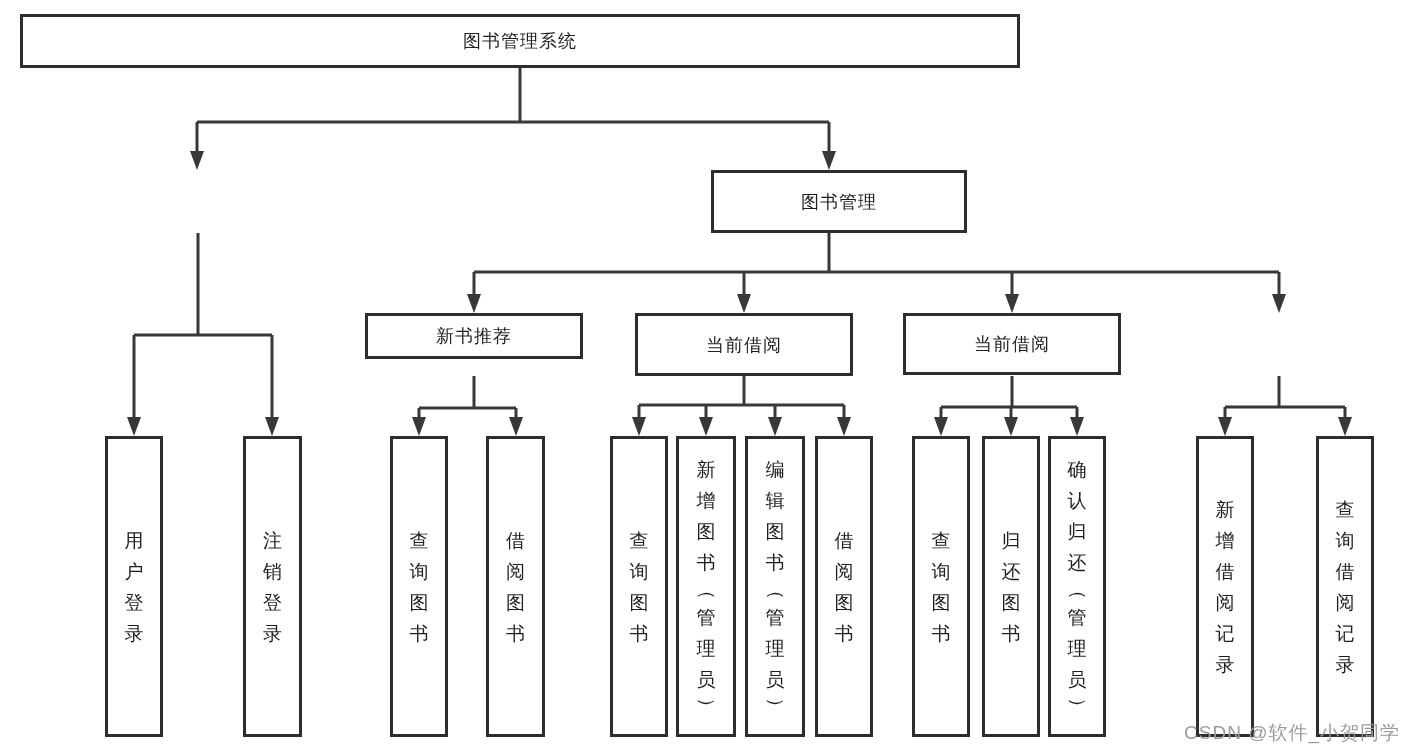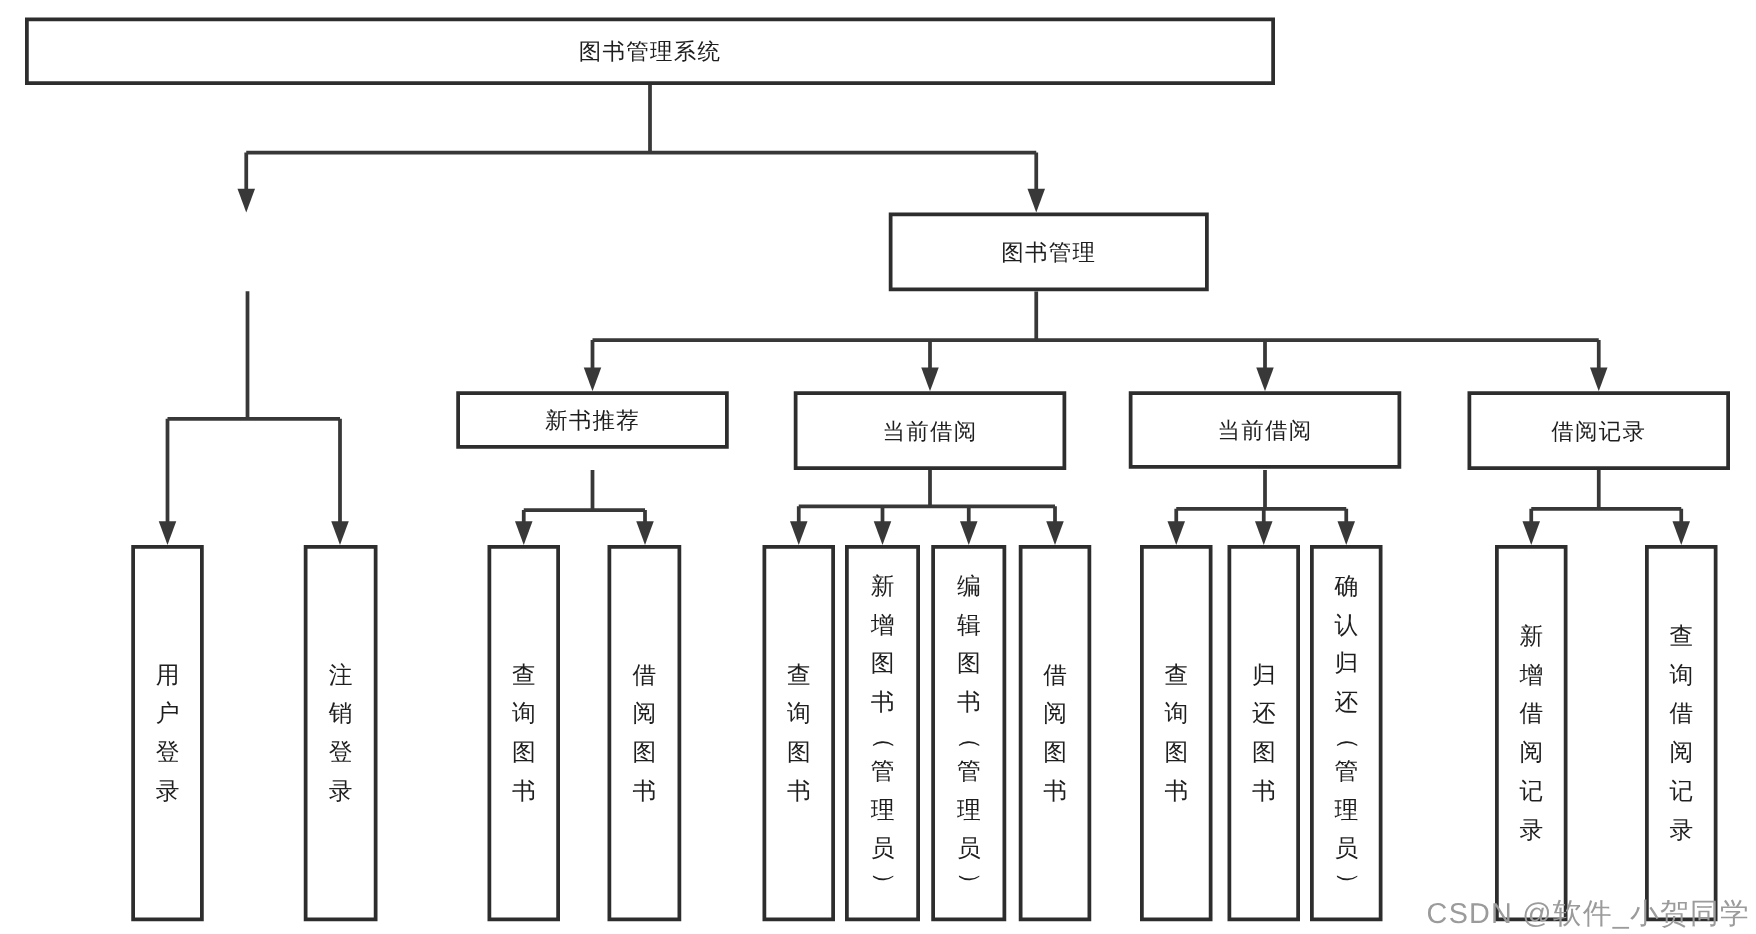--- a/index.html
+++ b/index.html
@@ -17,21 +17,21 @@
     display:flex;flex-direction:column;align-items:center;justify-content:center;
     letter-spacing:0;white-space:normal;
   }
   .leaf .ch{
     display:block;height:31px;line-height:31px;font-size:19px;color:#1e1e1e;text-align:center;
   }
   .leaf .ch.paren{
     transform:rotate(90deg);height:24px;line-height:24px;
   }
   .watermark{
-    position:absolute;right:5px;bottom:1px;font-size:23px;color:#9b9b9b;letter-spacing:1px;
+    position:absolute;right:5px;bottom:1px;font-size:19px;color:#9b9b9b;letter-spacing:1px;
   }
 </style>
 </head>
 <body>
 
 <div class="canvas">
 
   <svg class="connectors" viewBox="0 0 1405 747" xmlns="http://www.w3.org/2000/svg">
     <g stroke="#383838" stroke-width="3" fill="none">
 
@@ -81,23 +81,20 @@
   </div>
 
   <div class="node" style="left:365px;top:313px;width:218px;height:46px">
     <span>新书推荐</span>
   </div>
   <div class="node" style="left:635px;top:313px;width:218px;height:63px">
     <span>当前借阅</span>
   </div>
   <div class="node" style="left:903px;top:313px;width:218px;height:62px">
     <span>当前借阅</span>
-  </div>
-  <div class="node" style="left:1174px;top:313px;width:210px;height:63px">
-    <span>借阅记录</span>
   </div>
 
   <div class="node leaf" style="left:105px;top:436px;width:58px;height:301px">
       <span class="ch">用</span>
       <span class="ch">户</span>
       <span class="ch">登</span>
       <span class="ch">录</span>
     </div>
   <div class="node leaf" style="left:243px;top:436px;width:59px;height:301px">
       <span class="ch">注</span>

